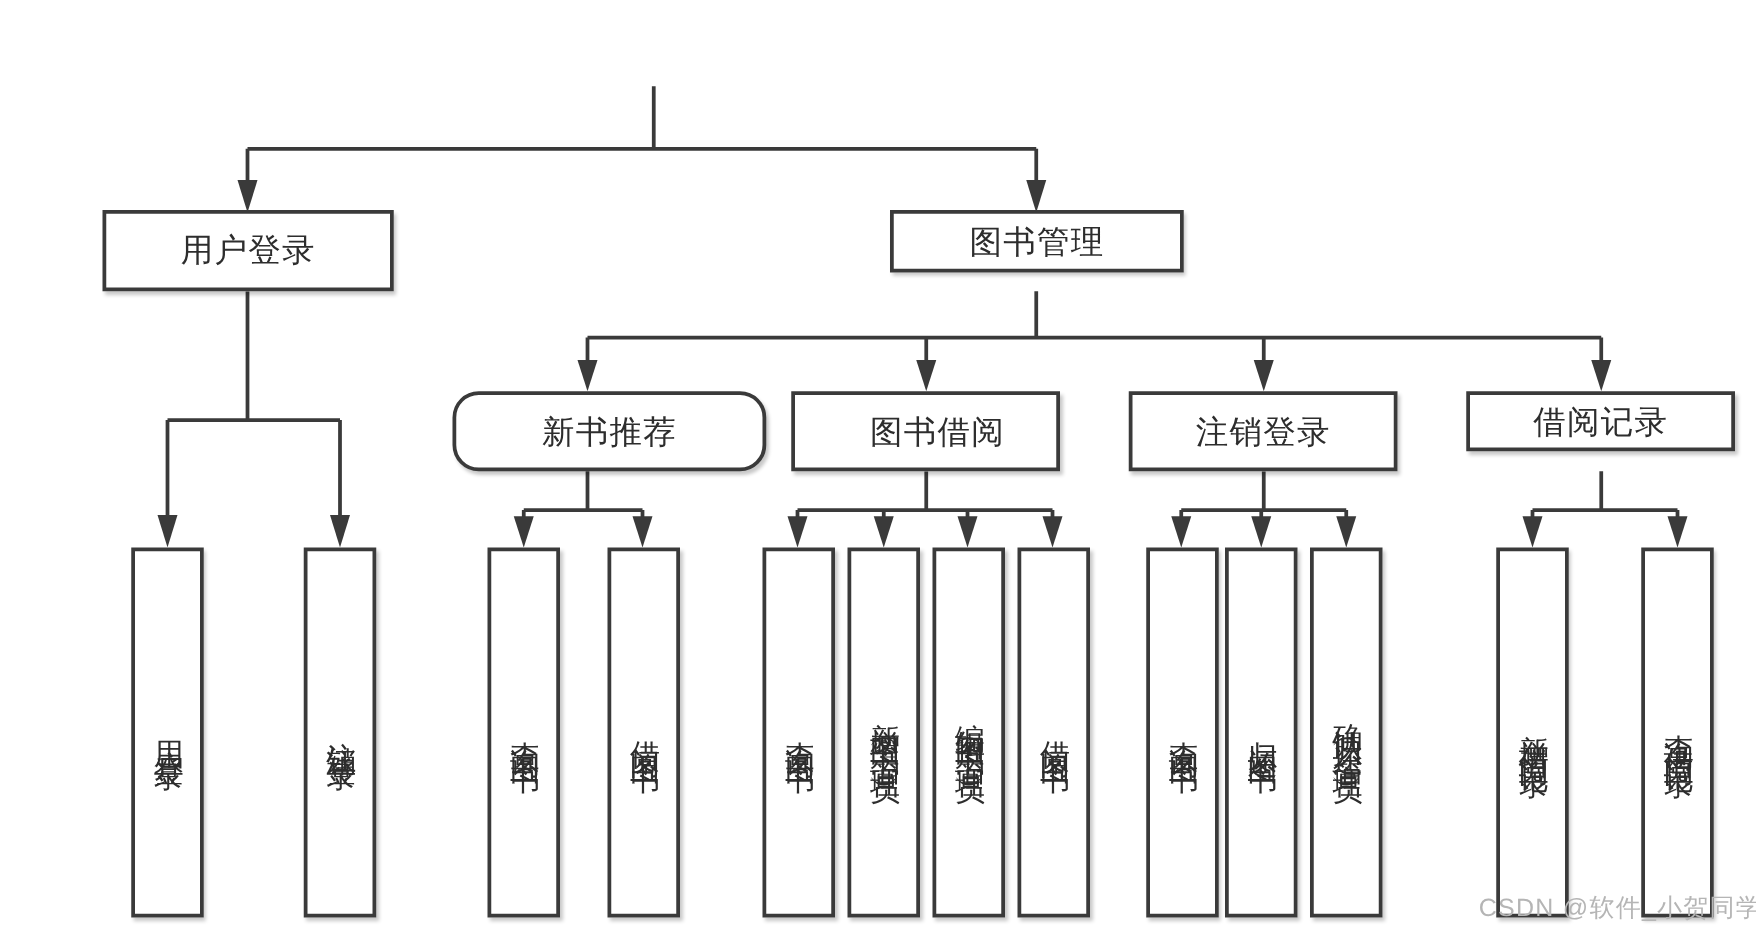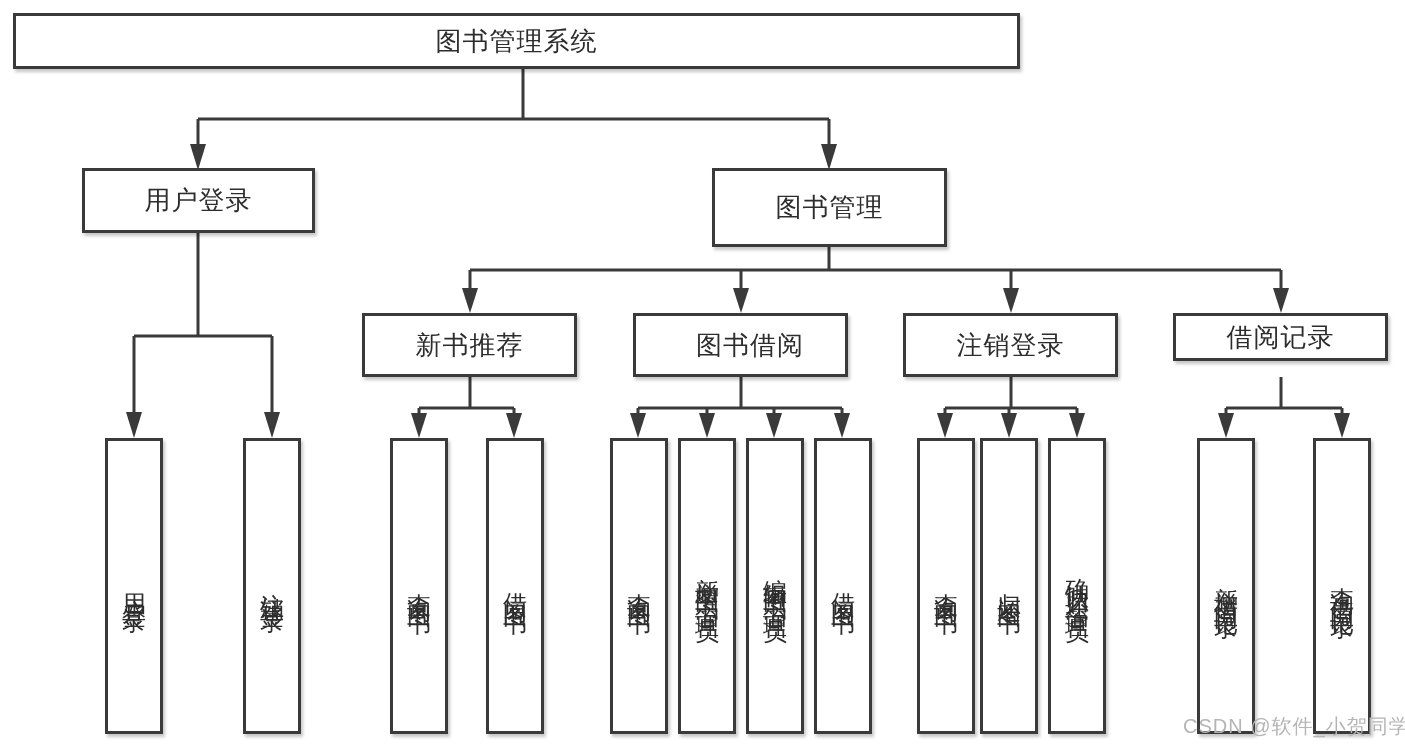--- a/index.html
+++ b/index.html
@@ -89,26 +89,25 @@
       </g>
 
       <g>
         <path d="M1281 377 V408 M1226 408 H1342 M1226 408 V415 M1342 408 V415"></path>
         <polygon fill="#3a3a3a" stroke="none" points="1218,413 1234,413 1226,438"></polygon>
         <polygon fill="#3a3a3a" stroke="none" points="1334,413 1350,413 1342,438"></polygon>
       </g>
     </g>
   </svg>
 
-  <div class="node h" style="left:13px;top:13px;width:1007px;height:56px;">图书管理系统</div>
 
   <div class="node h" style="left:82px;top:168px;width:233px;height:65px;">用户登录</div>
-  <div class="node h" style="left:712px;top:168px;width:235px;height:79px;">图书管理</div>
+  <div class="node h" style="left:712px;top:168px;width:235px;height:50px;">图书管理</div>
 
-  <div class="node h" style="left:362px;top:313px;width:215px;height:64px;">新书推荐</div>
+  <div class="node h" style="left:362px;top:313px;width:251px;height:64px;border-radius:21px;">新书推荐</div>
   <div class="node h" style="left:633px;top:313px;width:215px;height:64px;padding-left:19px;">图书借阅</div>
   <div class="node h" style="left:903px;top:313px;width:215px;height:64px;">注销登录</div>
   <div class="node h" style="left:1173px;top:313px;width:215px;height:48px;">借阅记录</div>
 
   <div class="node v" style="left:105px;top:438px;width:58px;height:296px;">用户登录</div>
   <div class="node v" style="left:243px;top:438px;width:58px;height:296px;">注销登录</div>
 
   <div class="node v" style="left:390px;top:438px;width:58px;height:296px;">查询图书</div>
   <div class="node v" style="left:486px;top:438px;width:58px;height:296px;">借阅图书</div>
 

